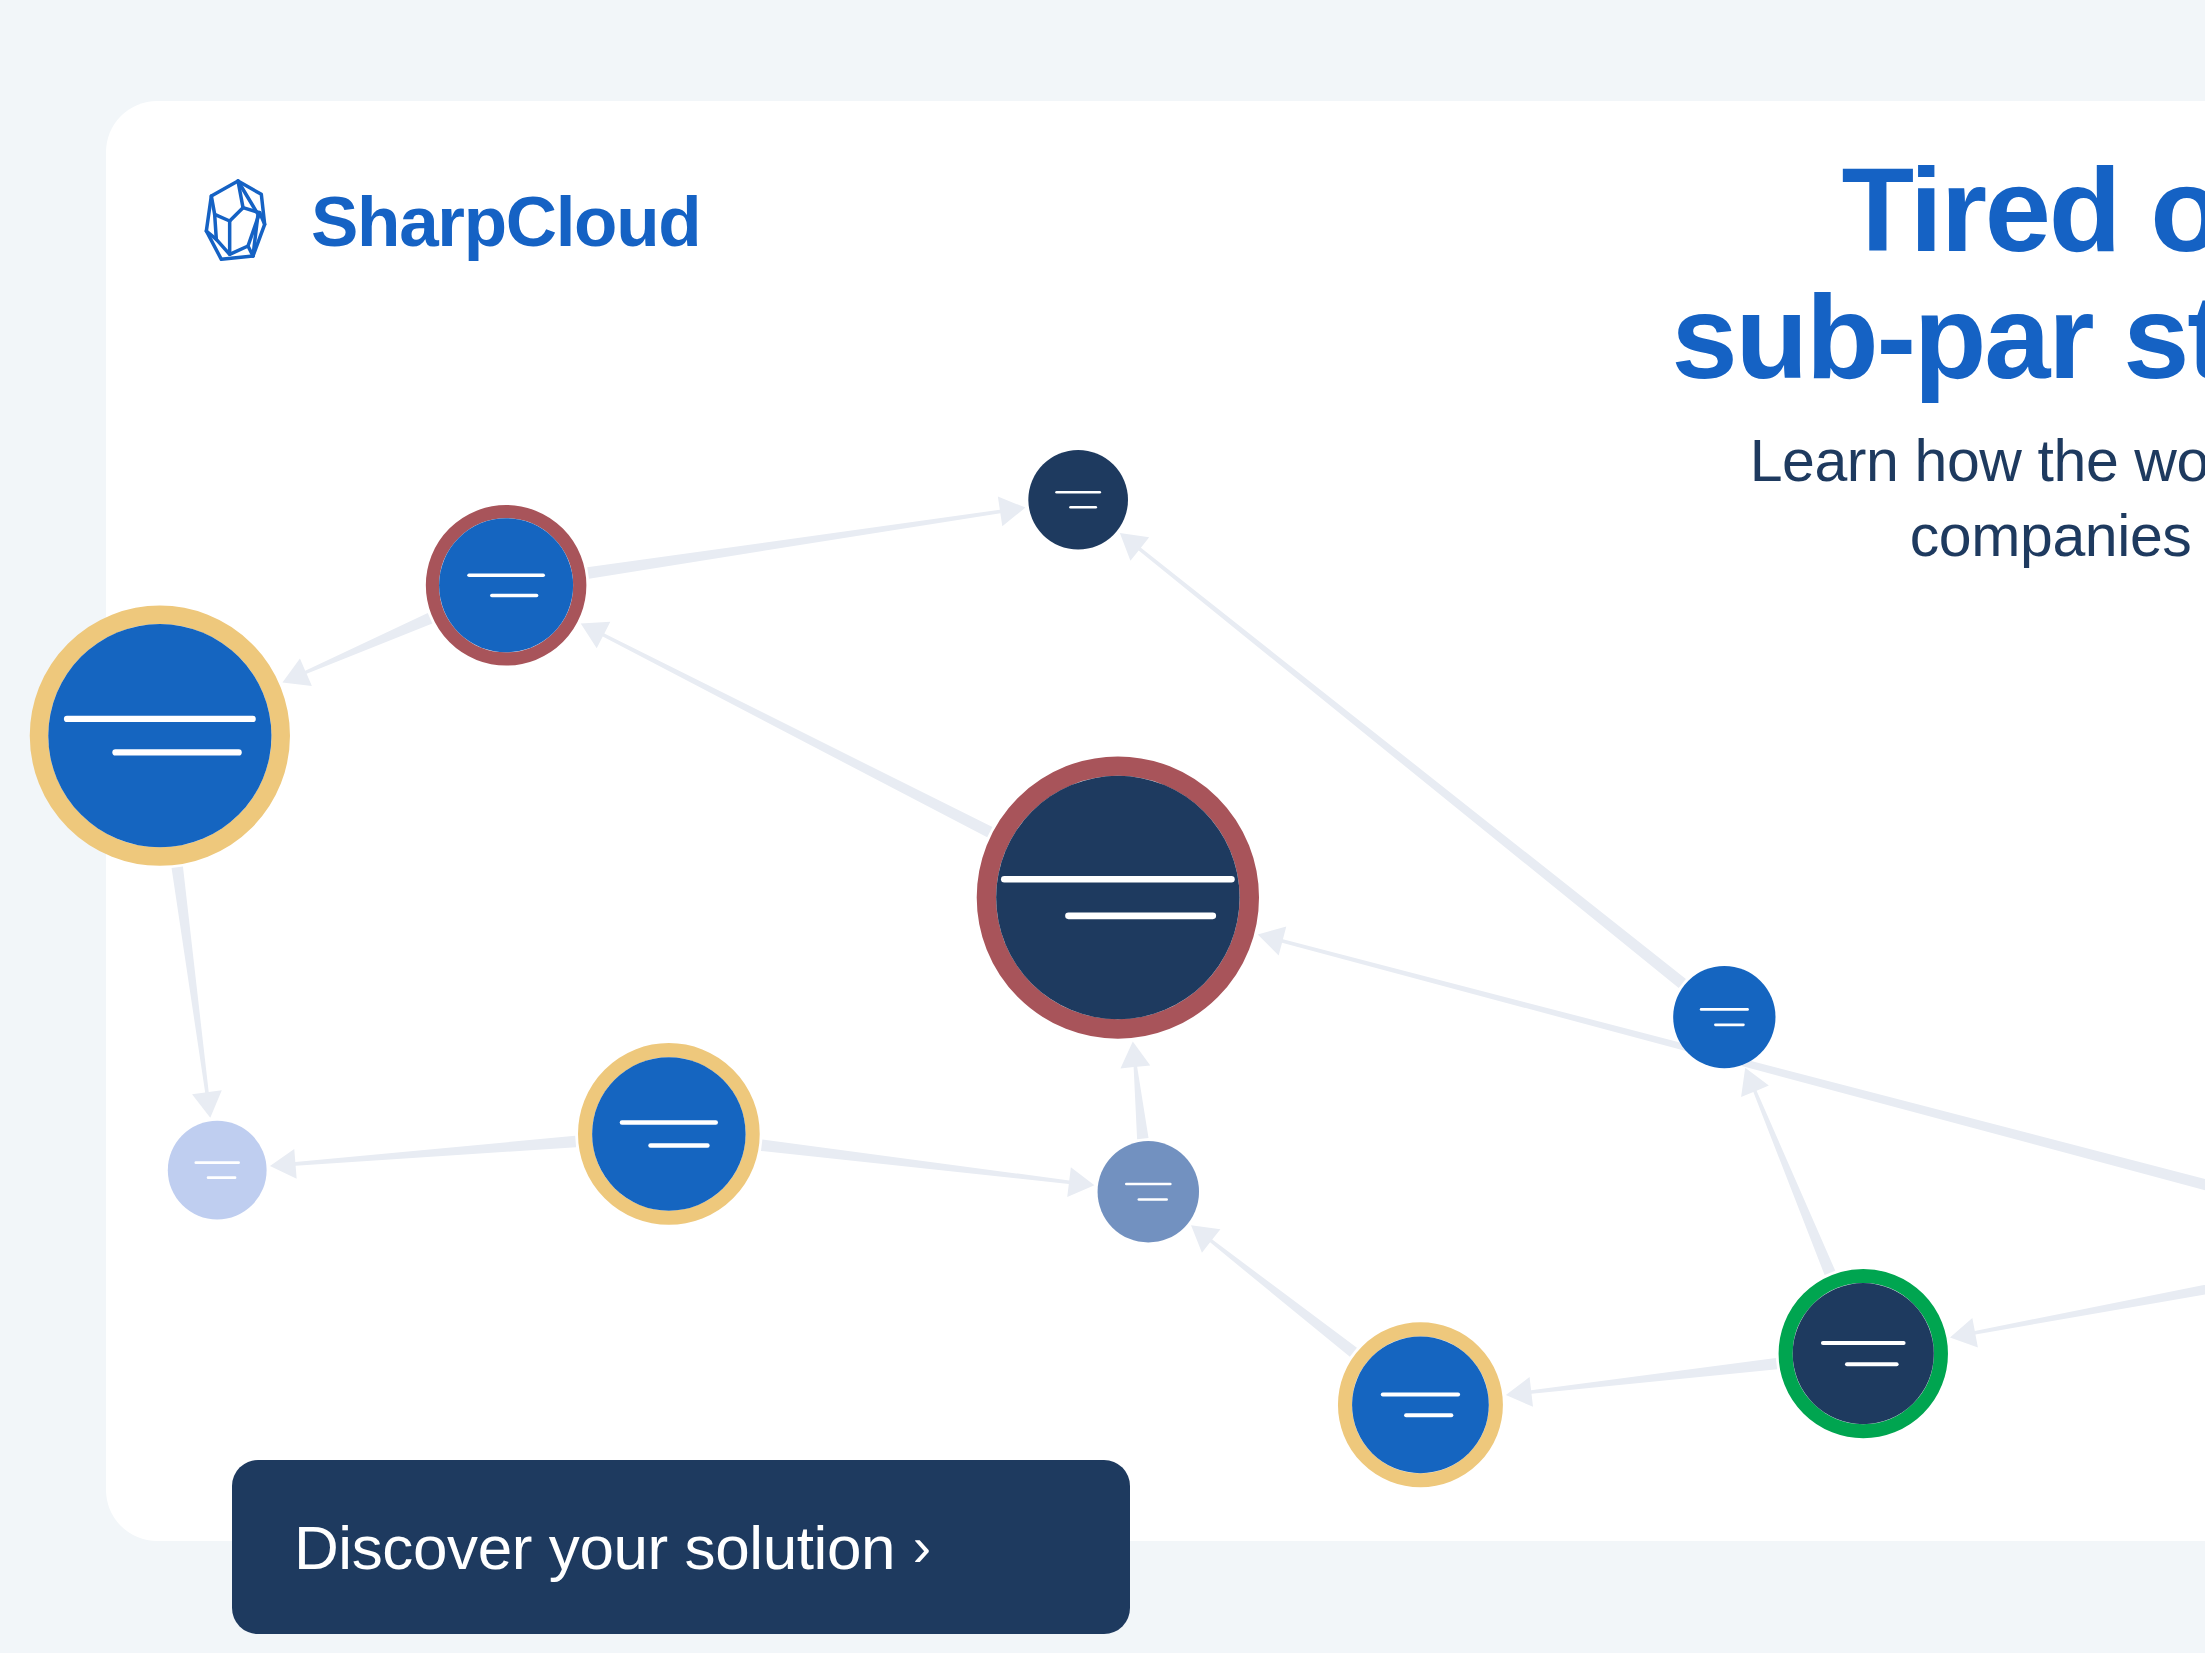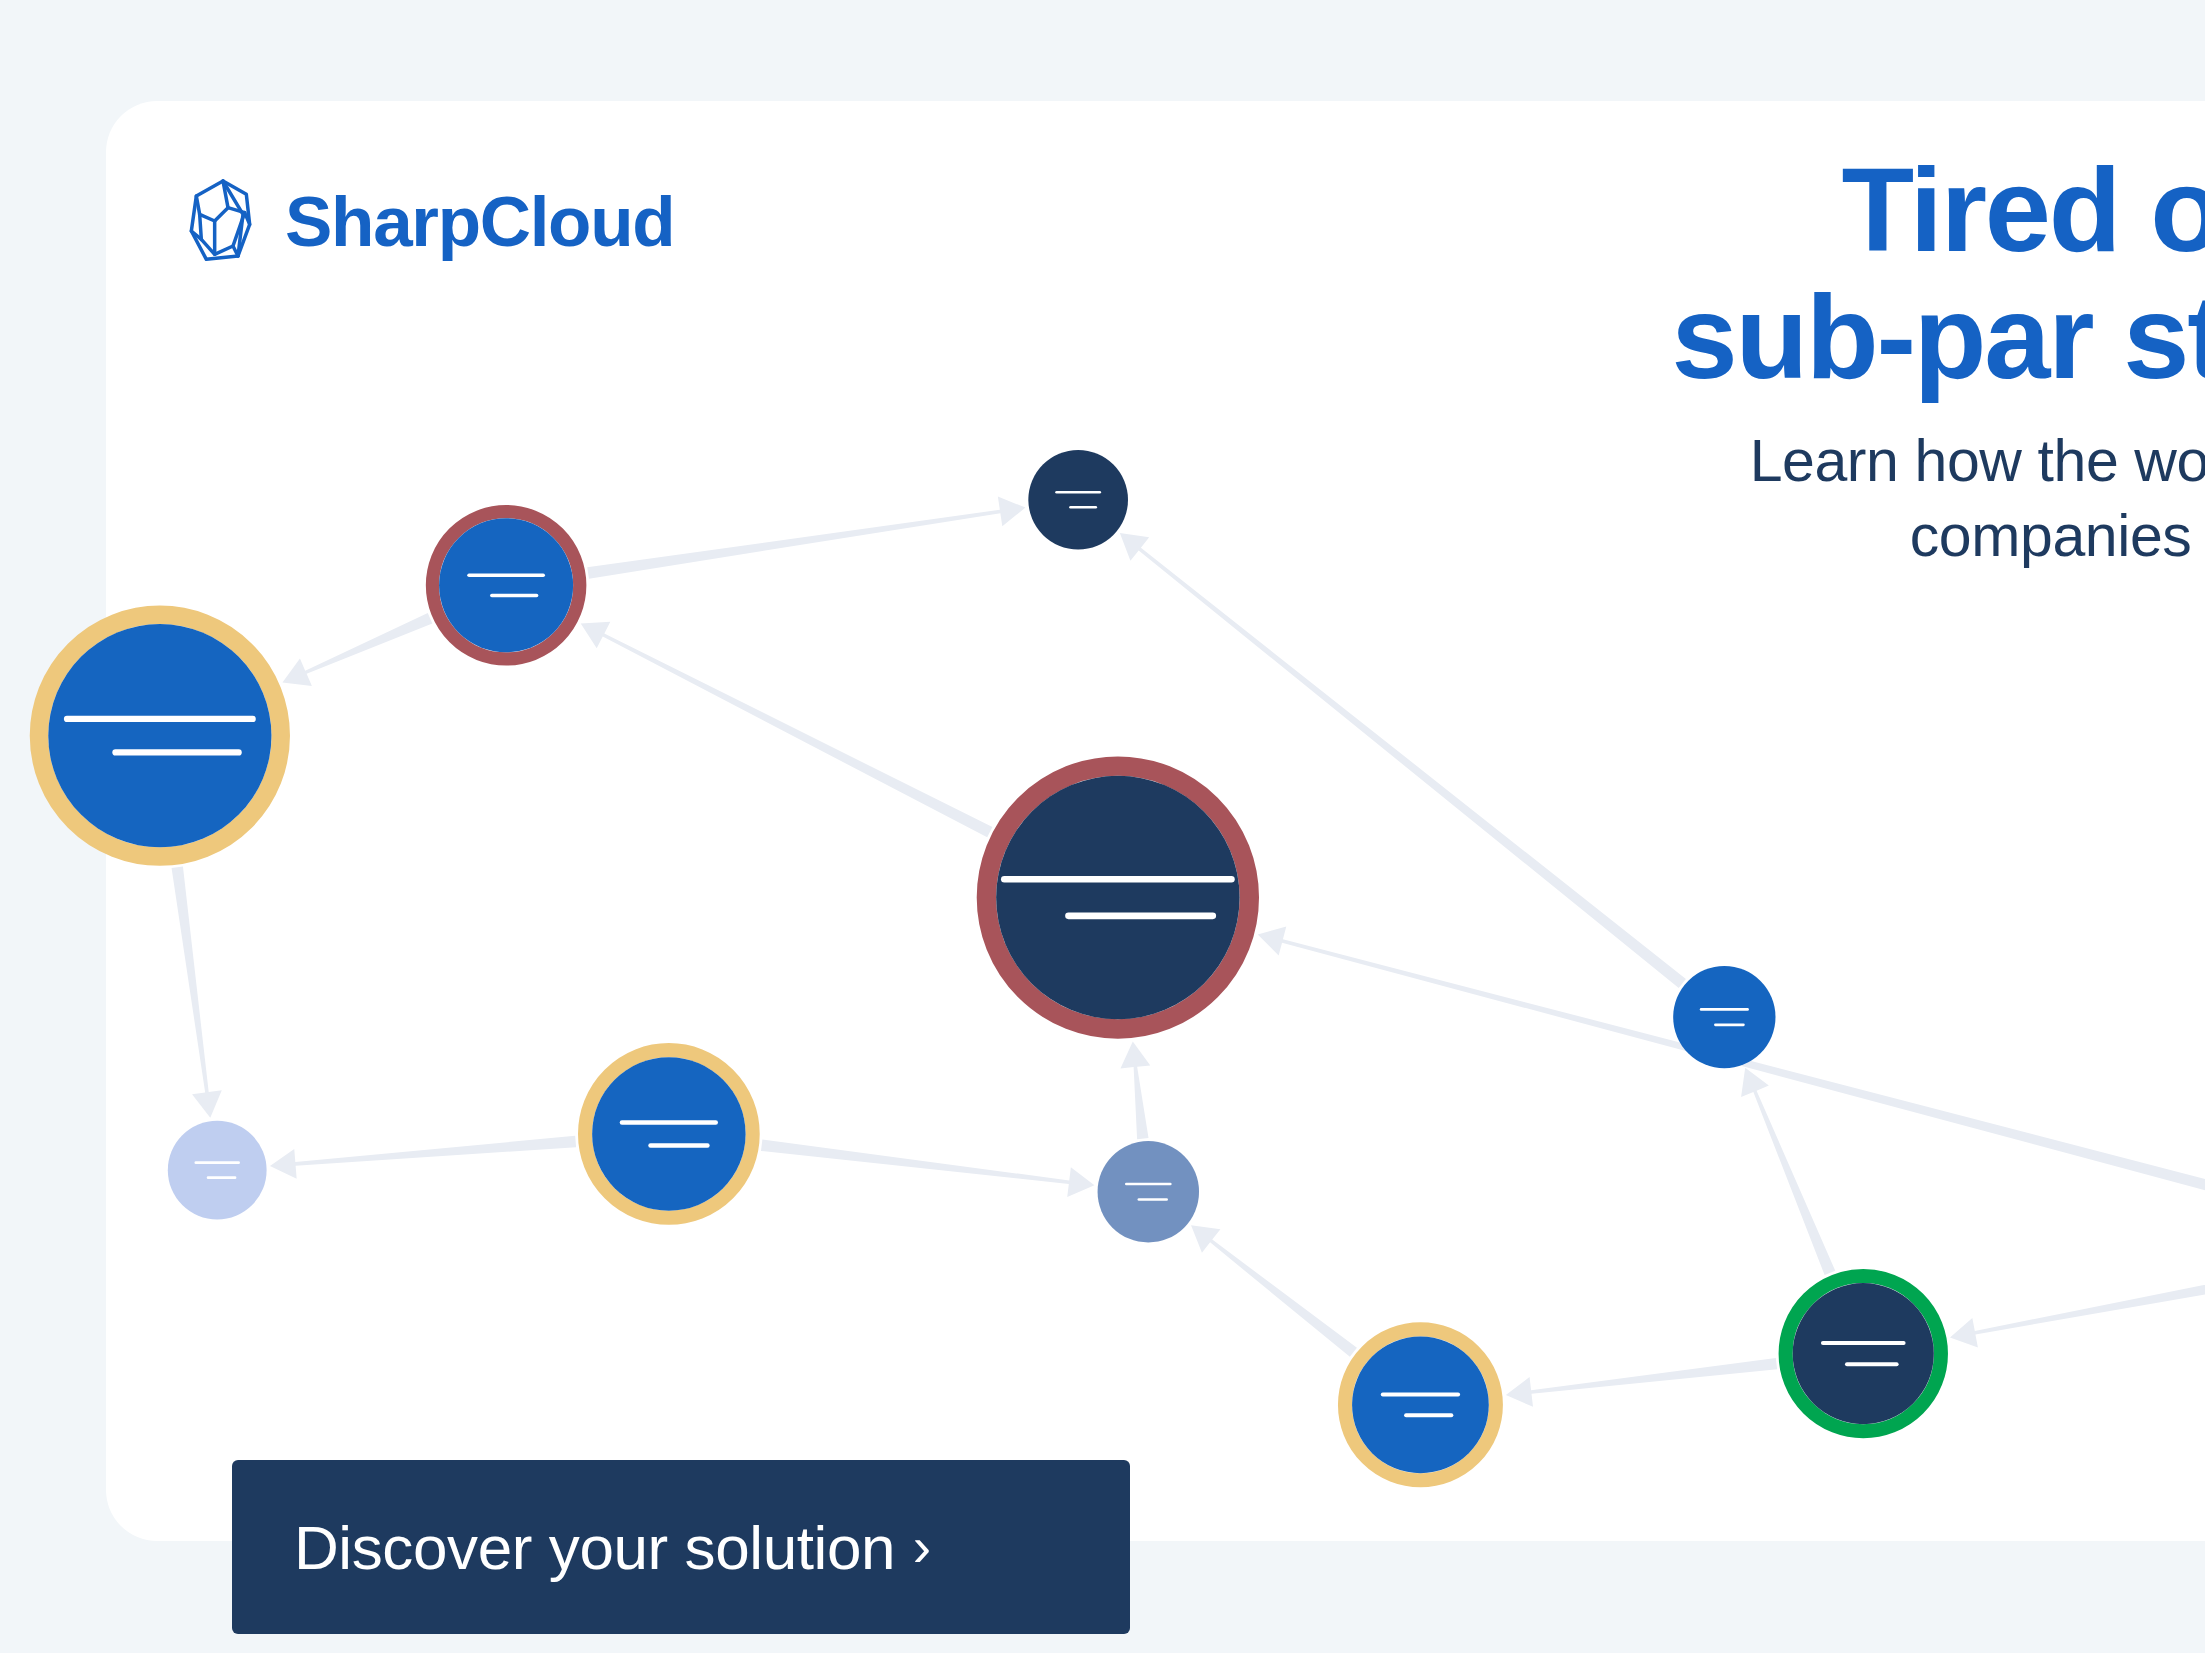--- a/index.html
+++ b/index.html
@@ -29,25 +29,25 @@
     left: 0; top: 0;
     width: 2941px;
     height: 1654px;
     pointer-events: none;
   }
   #graph-layer svg { display: block; }
 
   
   #logo {
     position: absolute;
-    left: 186px;
+    left: 201px;
     top: 176px;
     display: flex;
     align-items: center;
-    gap: 15px;
+    gap: 26px;
   }
   #logo-mark { width: 84px; height: 90px; display: block; }
   #logo-word {
     font-size: 71px;
     font-weight: bold;
     color: #1562c4;
     letter-spacing: -1.3px;
     line-height: 1;
     white-space: nowrap;
   }
@@ -78,21 +78,21 @@
   }
 
   
   #cta {
     position: absolute;
     left: 232px;
     top: 1460px;
     width: 898px;
     height: 174px;
     background: #1e3a5f;
-    border-radius: 6px;
+    border-radius: 26px;
     border: none;
     color: #ffffff;
     font-family: "Liberation Sans", sans-serif;
     font-size: 62px;
     letter-spacing: -0.4px;
     display: flex;
     align-items: center;
     justify-content: flex-start;
     padding: 0 0 0 62px;
     box-sizing: border-box;

